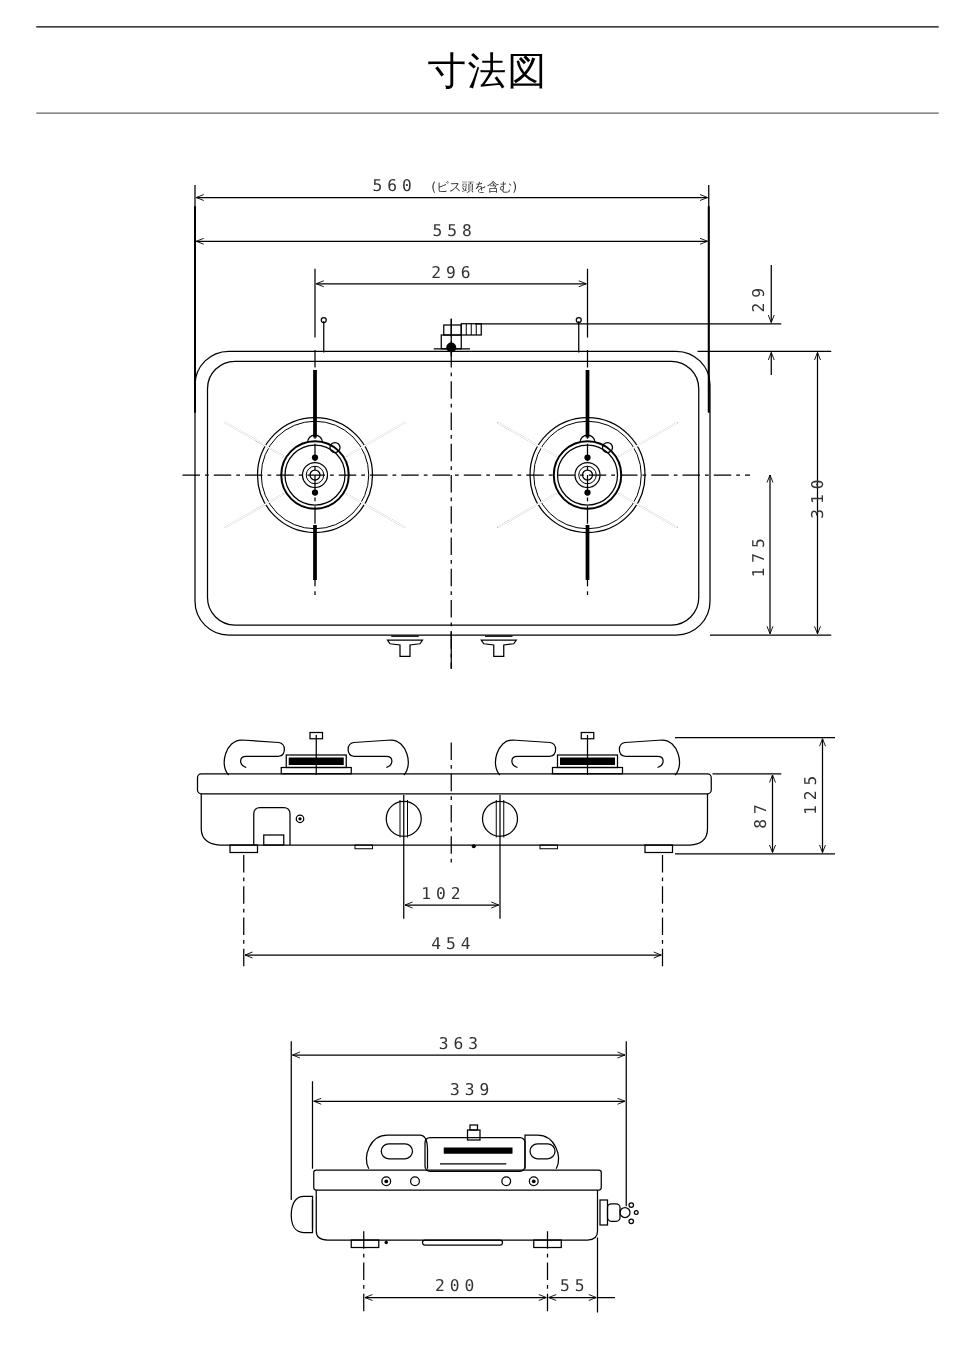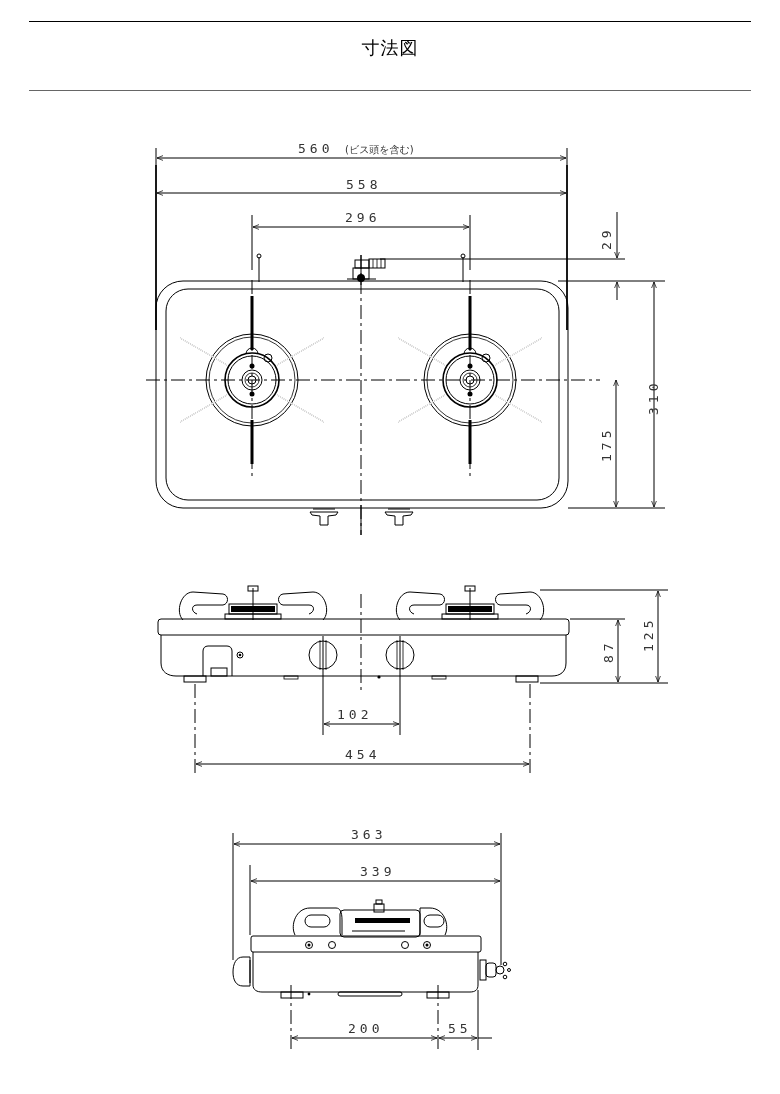--- a/index.html
+++ b/index.html
@@ -2,21 +2,21 @@
 <html><head>
   <meta charset="utf-8">
   <style>
     html, body { margin: 0; padding: 0; background: #ffffff; }
     body { width: 780px; height: 1094px; position: relative; overflow: hidden;
            font-family: "DejaVu Sans", sans-serif; color: #000; }
     .rule { position: absolute; left: 29px; width: 722px; height: 0; }
     .rule.top { top: 21px; border-top: 1.5px solid #000; }
     .rule.bottom { top: 90px; border-top: 1.5px solid #666; }
     .title { position: absolute; top: 36px; left: 0; width: 780px; text-align: center;
-             font-size: 18px; letter-spacing: 1px; font-family: "DejaVu Sans", sans-serif; }
+             font-size: 31px; letter-spacing: 1px; font-family: "DejaVu Sans", sans-serif; }
     svg.drawing { position: absolute; left: 0; top: 0; }
     .dim { font-family: "DejaVu Sans Mono", monospace; font-size: 13px; fill: #333;
            letter-spacing: 4px; }
     .dimsmall { font-family: "DejaVu Sans", sans-serif; font-size: 10px; fill: #333; letter-spacing: 0; }
     .ln { stroke: #000; stroke-width: 1; fill: none; }
     .thick { stroke: #000; stroke-width: 1.6; fill: none; }
     .center { stroke: #000; stroke-width: 1; stroke-dasharray: 14 4 3 4; fill: none; }
     .thin { stroke: #000; stroke-width: 0.8; fill: none; }
   </style>
 </head>

